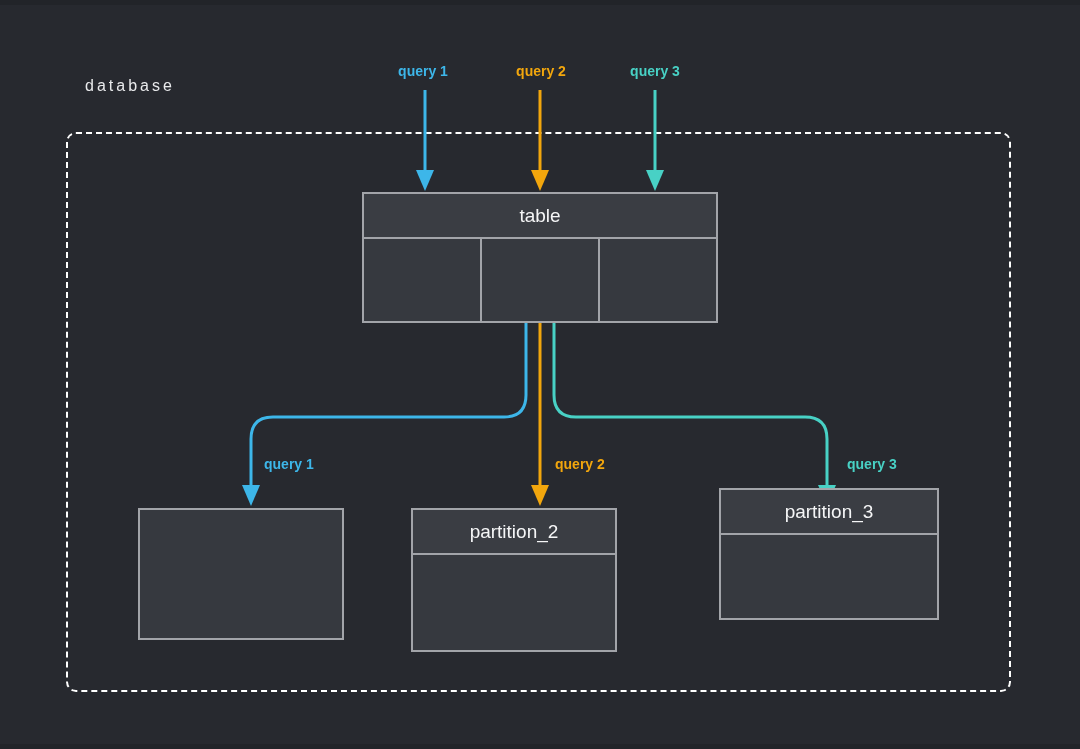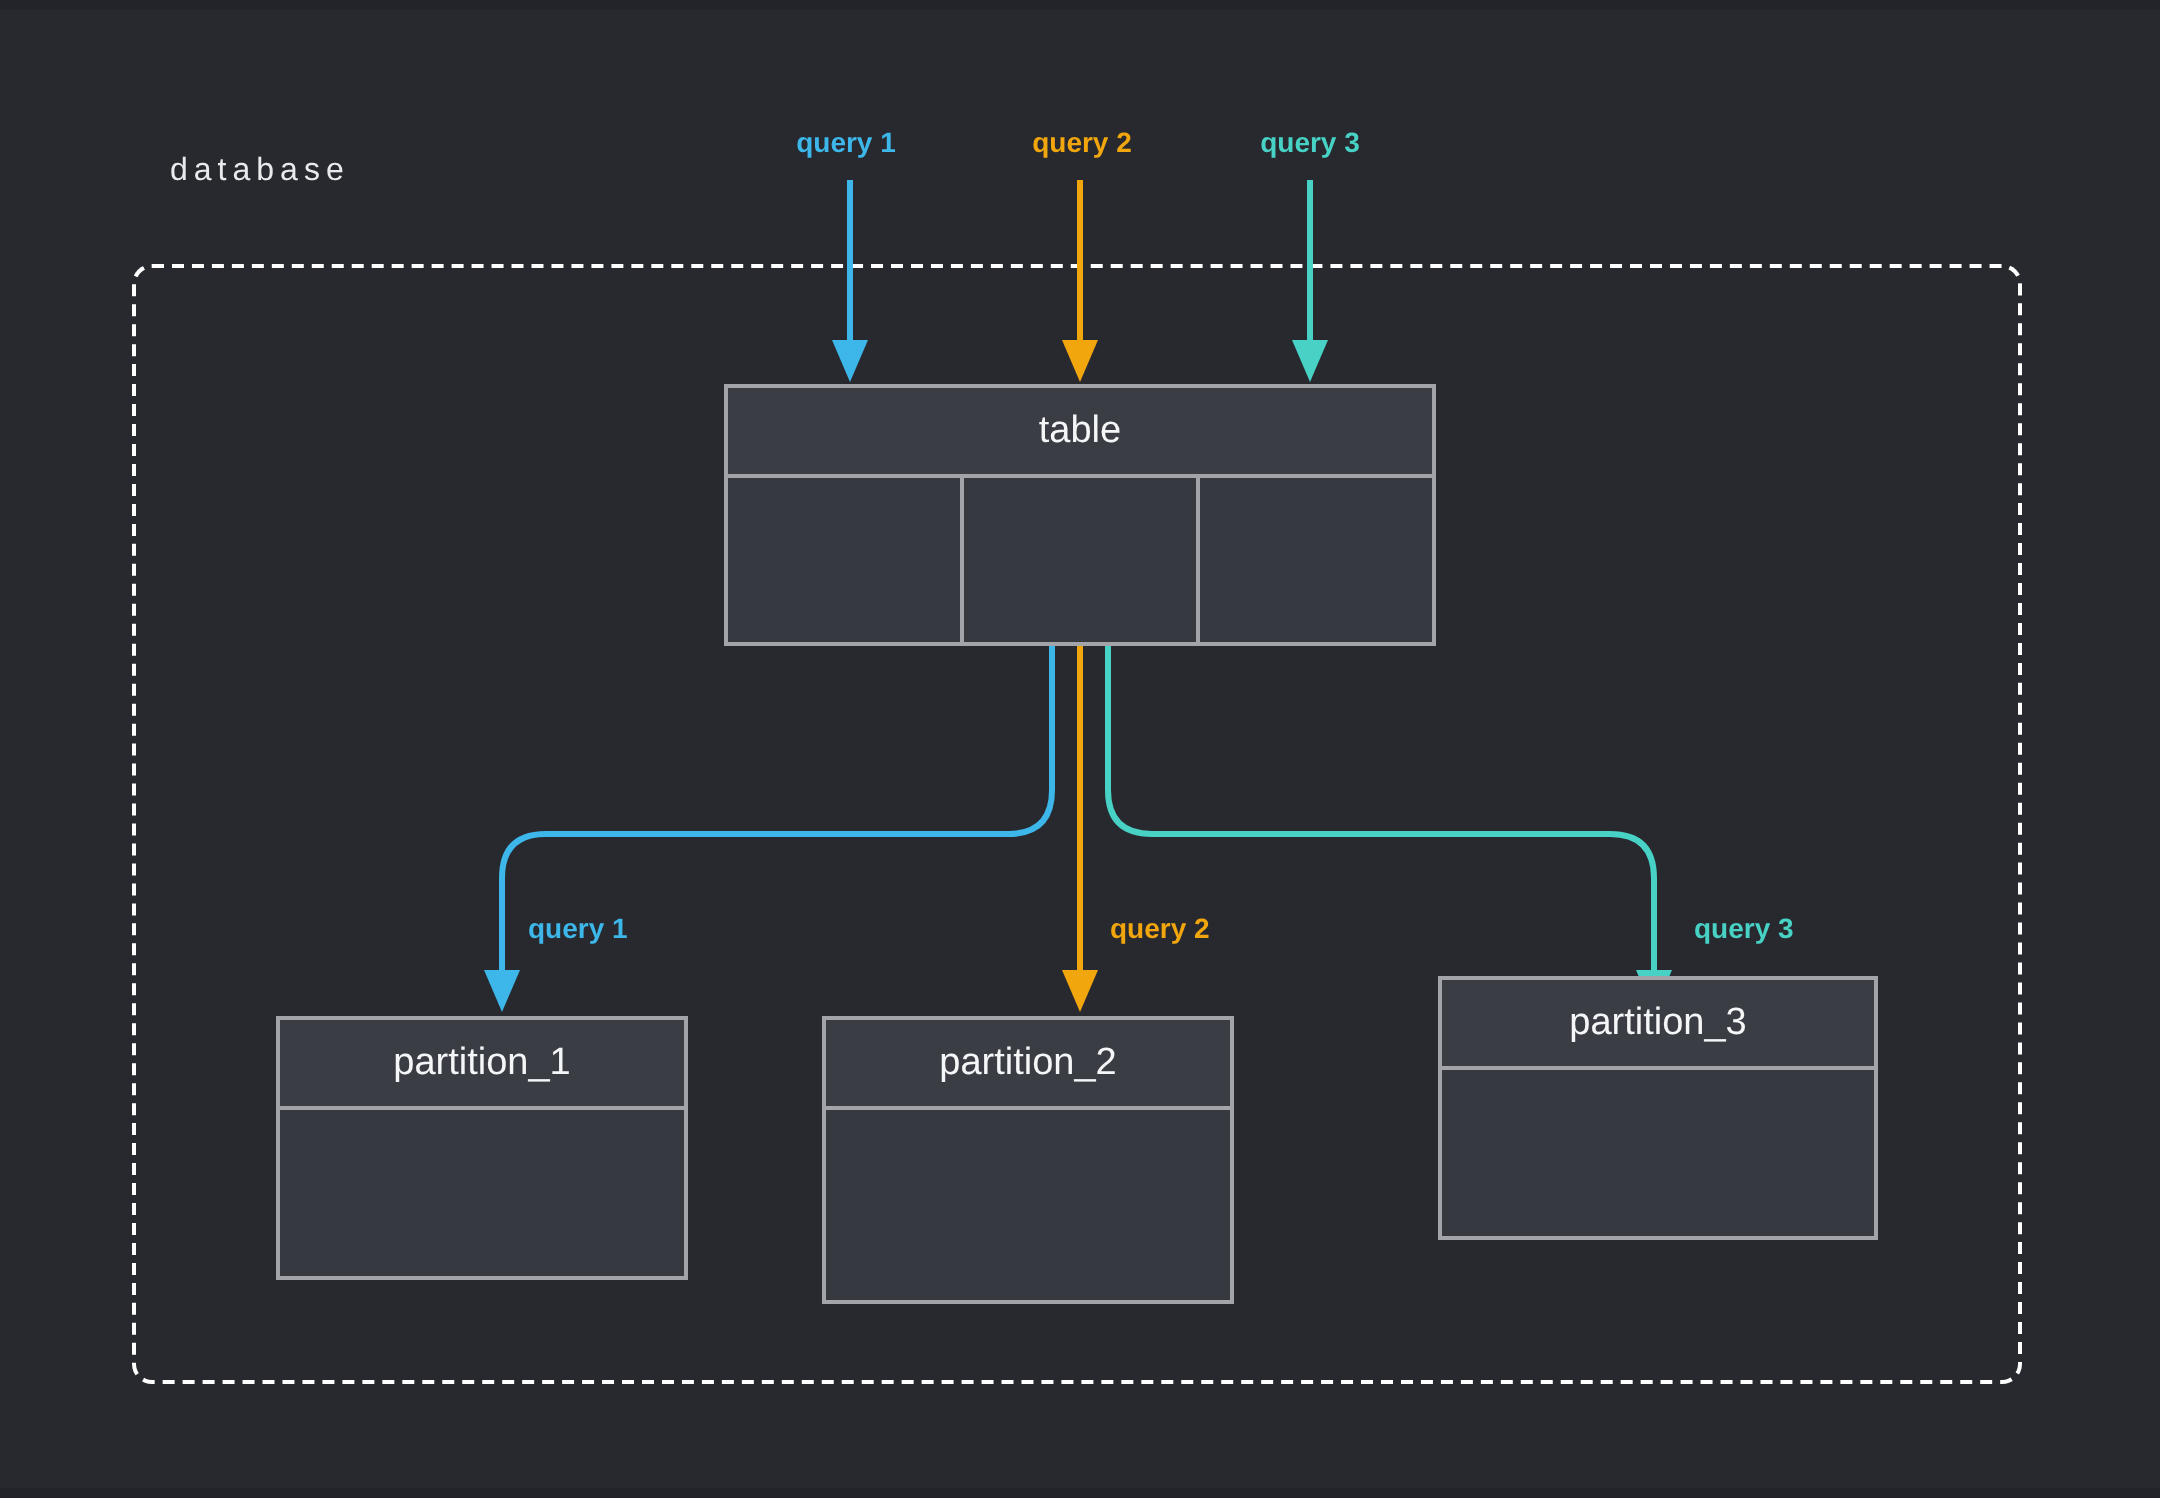--- a/index.html
+++ b/index.html
@@ -89,21 +89,20 @@
       <div class="tcell"></div>
       <div class="tcell"></div>
     </div>
   </div>
 
   <div class="qlabel q1" style="left:264px; top:452px;">query 1</div>
   <div class="qlabel q2" style="left:555px; top:452px;">query 2</div>
   <div class="qlabel q3" style="left:847px; top:452px;">query 3</div>
 
   <div class="box" style="left:138px; top:508px; width:206px; height:132px;">
-    <div class="box-header">partition_1</div>
     <div class="box-body"></div>
   </div>
   <div class="box" style="left:411px; top:508px; width:206px; height:144px;">
     <div class="box-header">partition_2</div>
     <div class="box-body"></div>
   </div>
   <div class="box" style="left:719px; top:488px; width:220px; height:132px;">
     <div class="box-header">partition_3</div>
     <div class="box-body"></div>
   </div>

